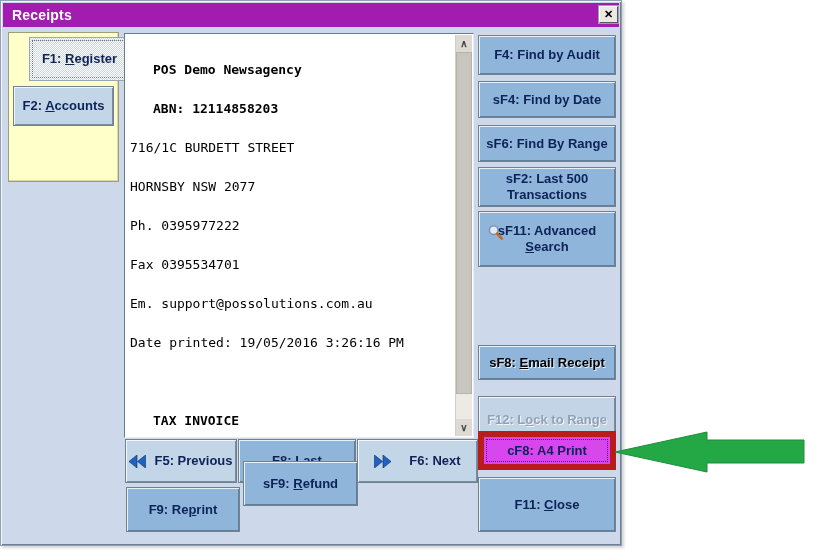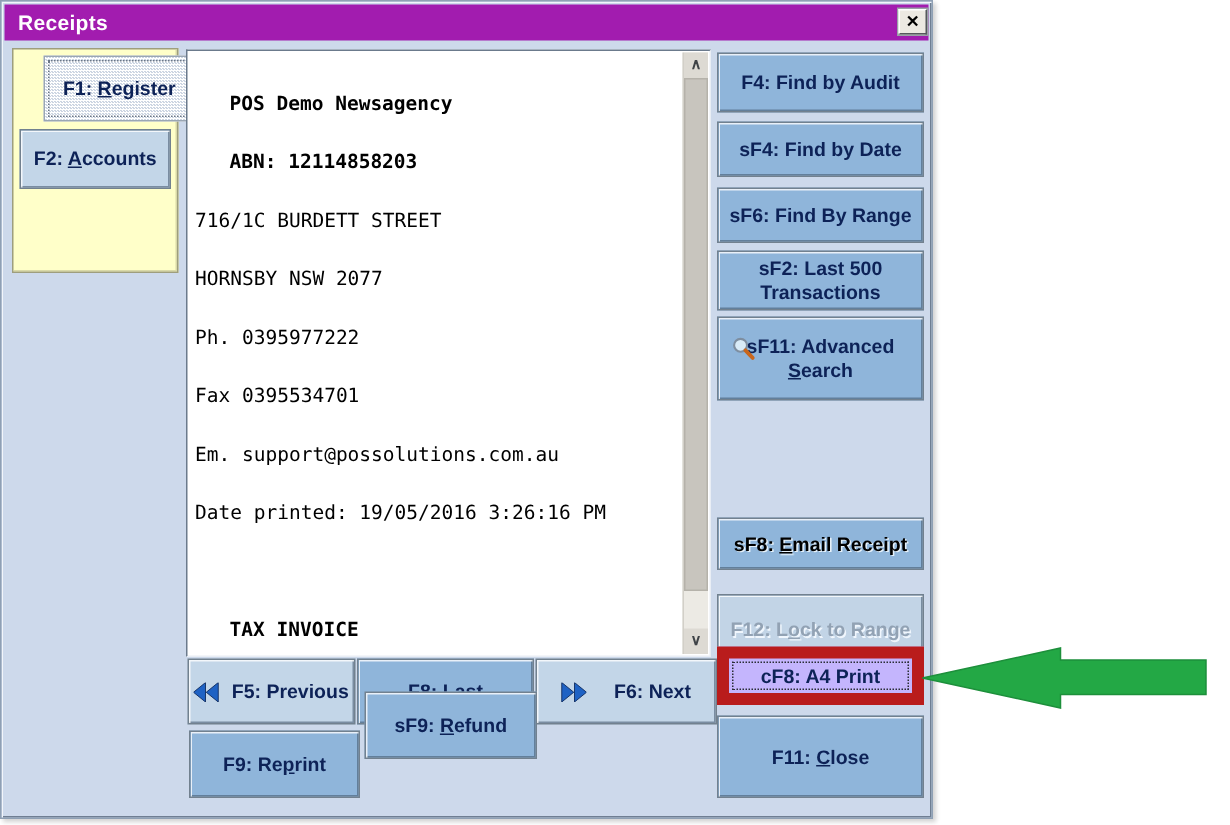--- a/index.html
+++ b/index.html
@@ -43,21 +43,21 @@
     text-align:center; line-height:1.2; cursor:default; user-select:none;
   }
   .btn.light { background:#C3D6E8; }
   .btn.disabled { color:#000000; text-shadow:1px 1px 0 rgba(240,247,253,.9); }
   .btn.disabled2 { background:#C2D4E6; color:#92A2B4; text-shadow:1px 1px 0 rgba(245,250,255,.9); }
   .btn .k { text-decoration:underline; }
   .two-line { flex-direction:column; }
 
   
   .btn.default-btn {
-    background:#c4b5fd; border:8px solid #b91c1c; box-shadow:none;
+    background:#d946ef; border:6px solid #b91c1c; box-shadow:none;
   }
   .btn.default-btn::after {
     content:""; position:absolute; left:2px; top:2px; right:2px; bottom:2px;
     border:1px dotted #2a2f36;
   }
 
   
   .btn.stipple {
     background-color:#ffffff;
     background-image: conic-gradient(#ccd5e2 25%, transparent 0 50%, #ccd5e2 0 75%, transparent 0);

